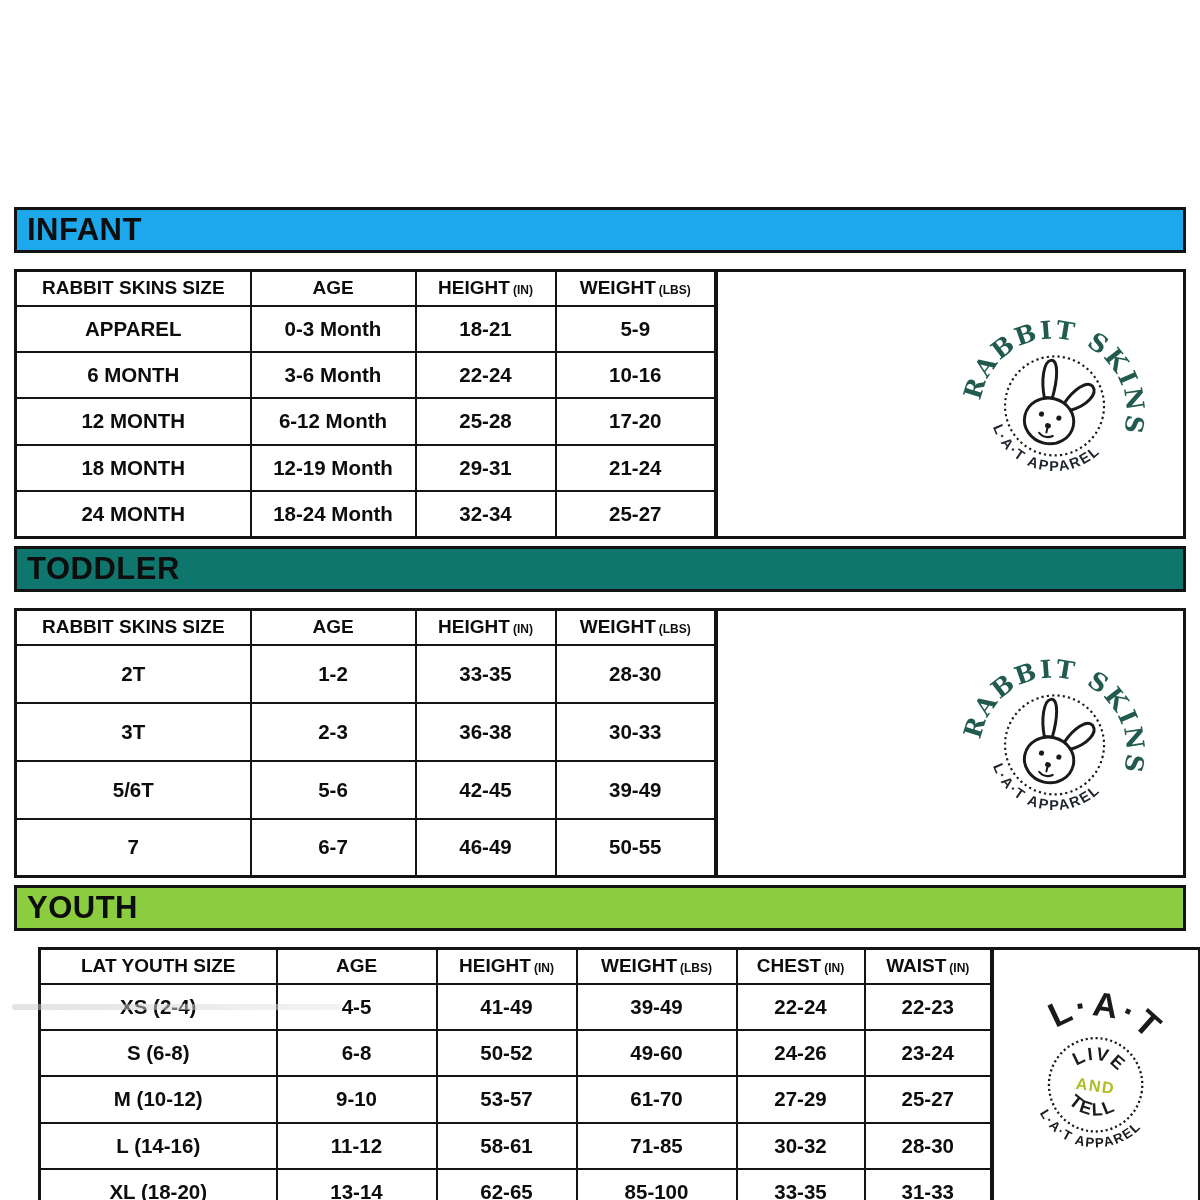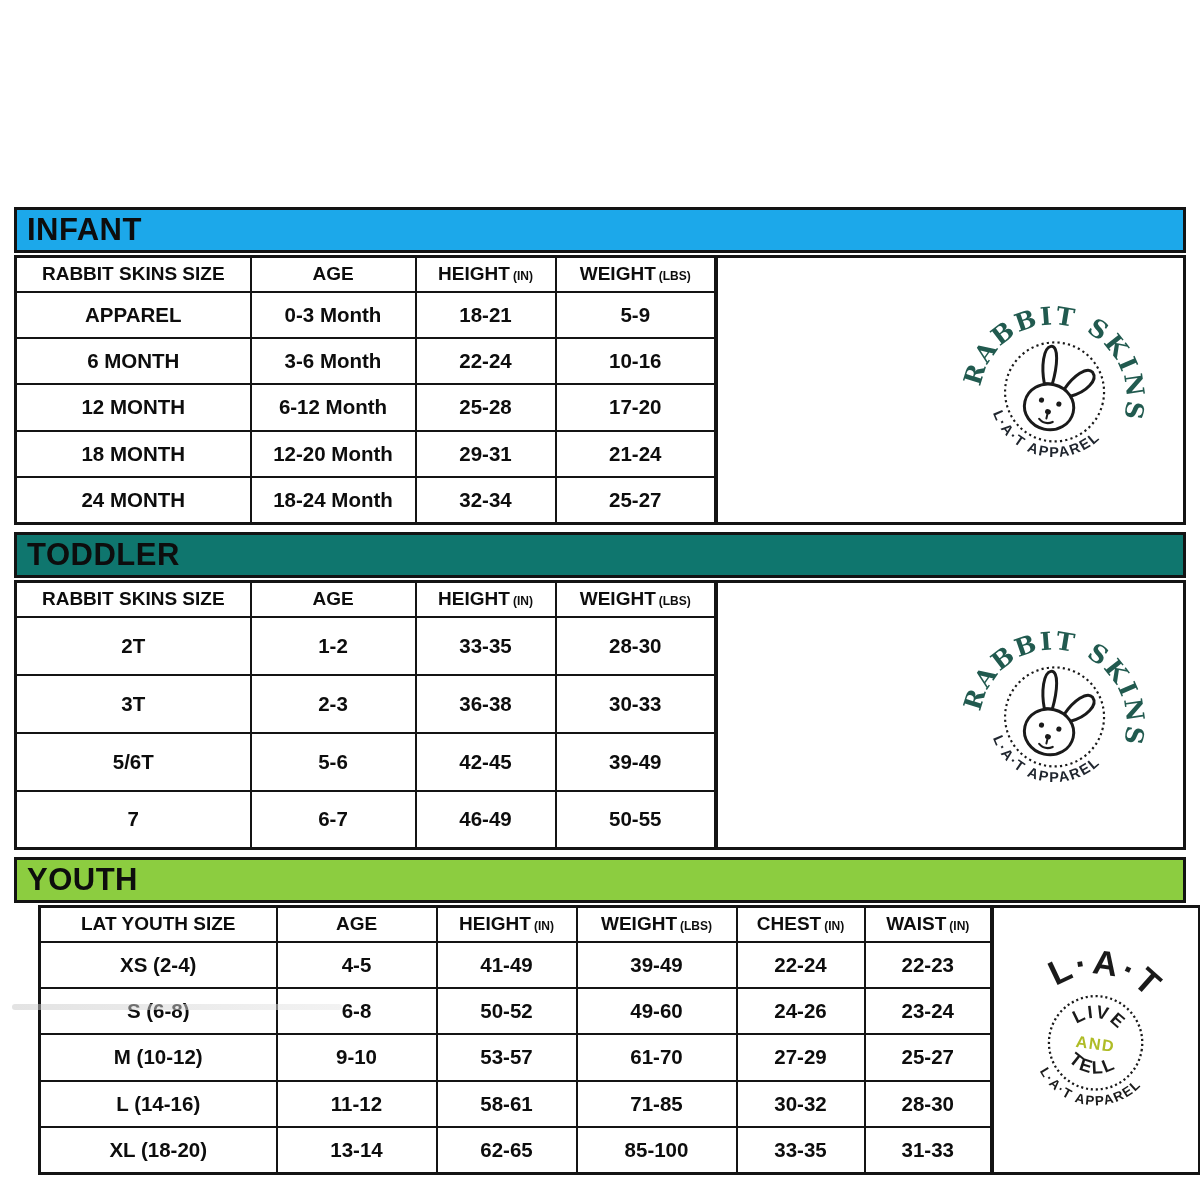--- a/index.html
+++ b/index.html
@@ -4,21 +4,21 @@
 <style>
   html,body { margin:0; padding:0; background:#ffffff; }
   .canvas {
     position:relative; width:1200px; height:1200px; background:#ffffff;
     font-family:"Liberation Sans", sans-serif; overflow:hidden;
   }
   .content { position:absolute; left:14px; top:207px; width:1172px; }
 
   .band {
     height:40px; border:3px solid #131313; display:flex; align-items:center;
-    padding-left:10px; margin-bottom:2px; box-sizing:content-box;
+    padding-left:10px; margin-bottom:16px; box-sizing:content-box;
   }
   .band-title { font-size:31px; font-weight:bold; color:#0d0d0d; letter-spacing:0.5px; }
 
   .section-row { display:flex; align-items:stretch; margin-bottom:7px; height:270px; }
 
   table.size-table { border-collapse:collapse; table-layout:fixed; background:#fff; border:3px solid #141414; }
   .size-table tr { height:35px; }
   .size-table th, .size-table td {
     border:2.5px solid #141414; text-align:center; vertical-align:middle; padding:0 2px;
     color:#0d0d0d; overflow:hidden; white-space:nowrap;
@@ -83,21 +83,21 @@
               <td>10-16</td>
             </tr>
           <tr>
               <td>12 MONTH</td>
               <td>6-12 Month</td>
               <td>25-28</td>
               <td>17-20</td>
             </tr>
           <tr>
               <td>18 MONTH</td>
-              <td>12-20 Month</td>
+              <td>12-19 Month</td>
               <td>29-31</td>
               <td>21-24</td>
             </tr>
           <tr>
               <td>24 MONTH</td>
               <td>18-24 Month</td>
               <td>32-34</td>
               <td>25-27</td>
             </tr>
         </tbody>

